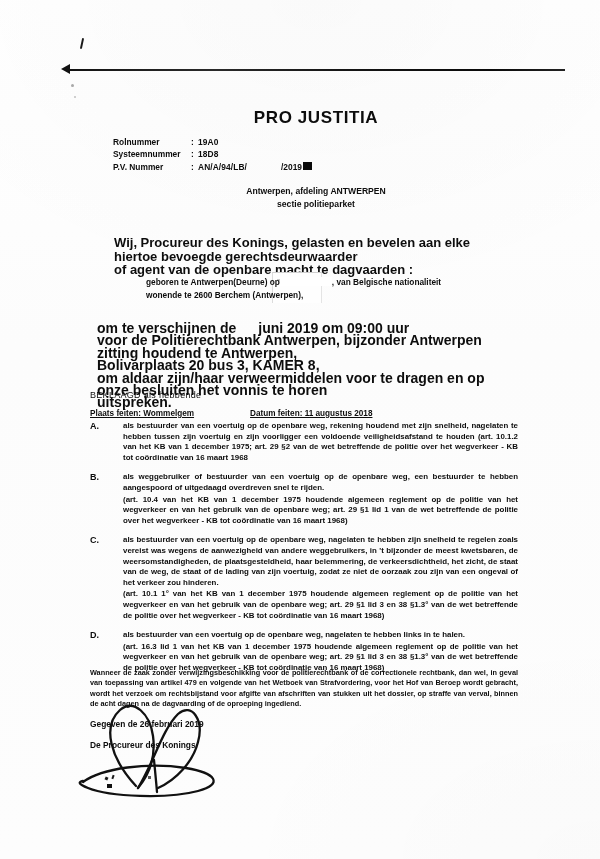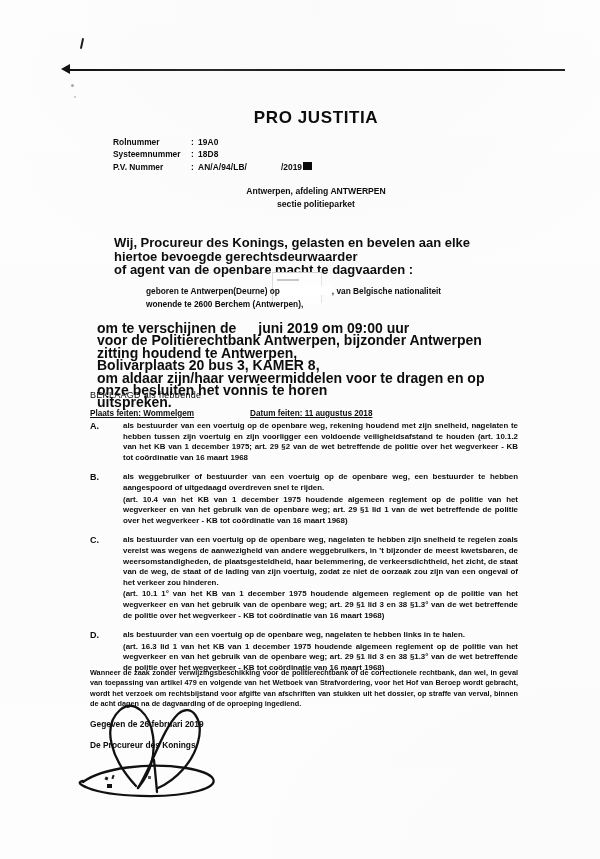--- a/index.html
+++ b/index.html
@@ -128,21 +128,21 @@
     top: 236px;
     width: 400px;
     font-size: 13px;
     font-weight: bold;
     line-height: 13.5px;
   }
 
   .person-block {
     position: absolute;
     left: 146px;
-    top: 285px;
+    top: 276px;
     width: 370px;
     font-size: 8.3px;
     font-weight: bold;
     line-height: 12.5px;
   }
   .gap-redact {
     display: inline-block;
     width: 52px;
     height: 9px;
     background: #ffffff;

